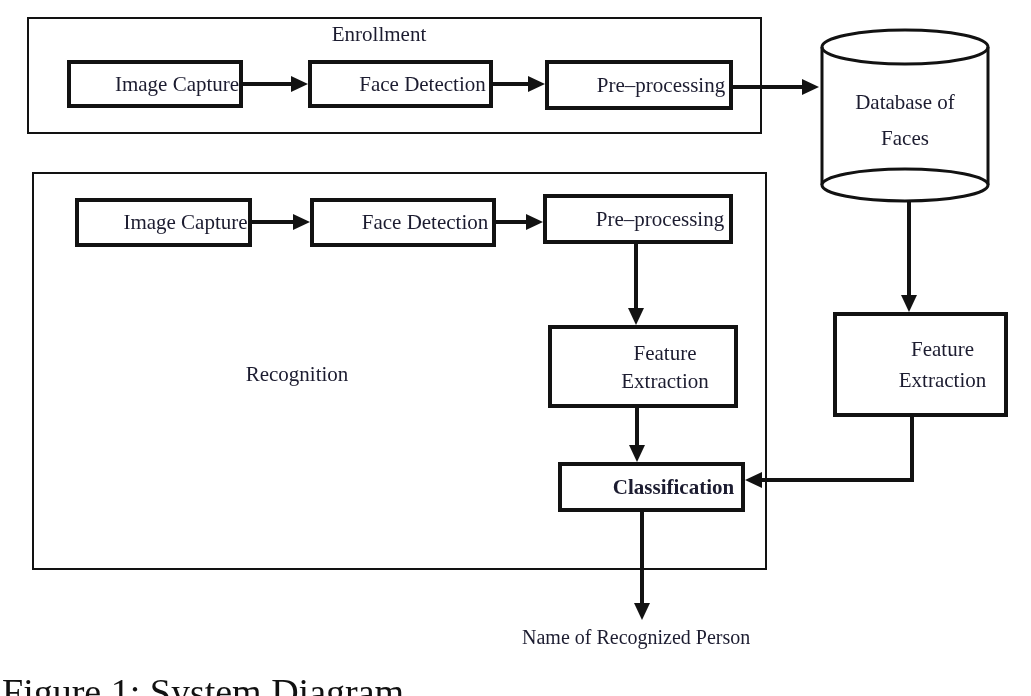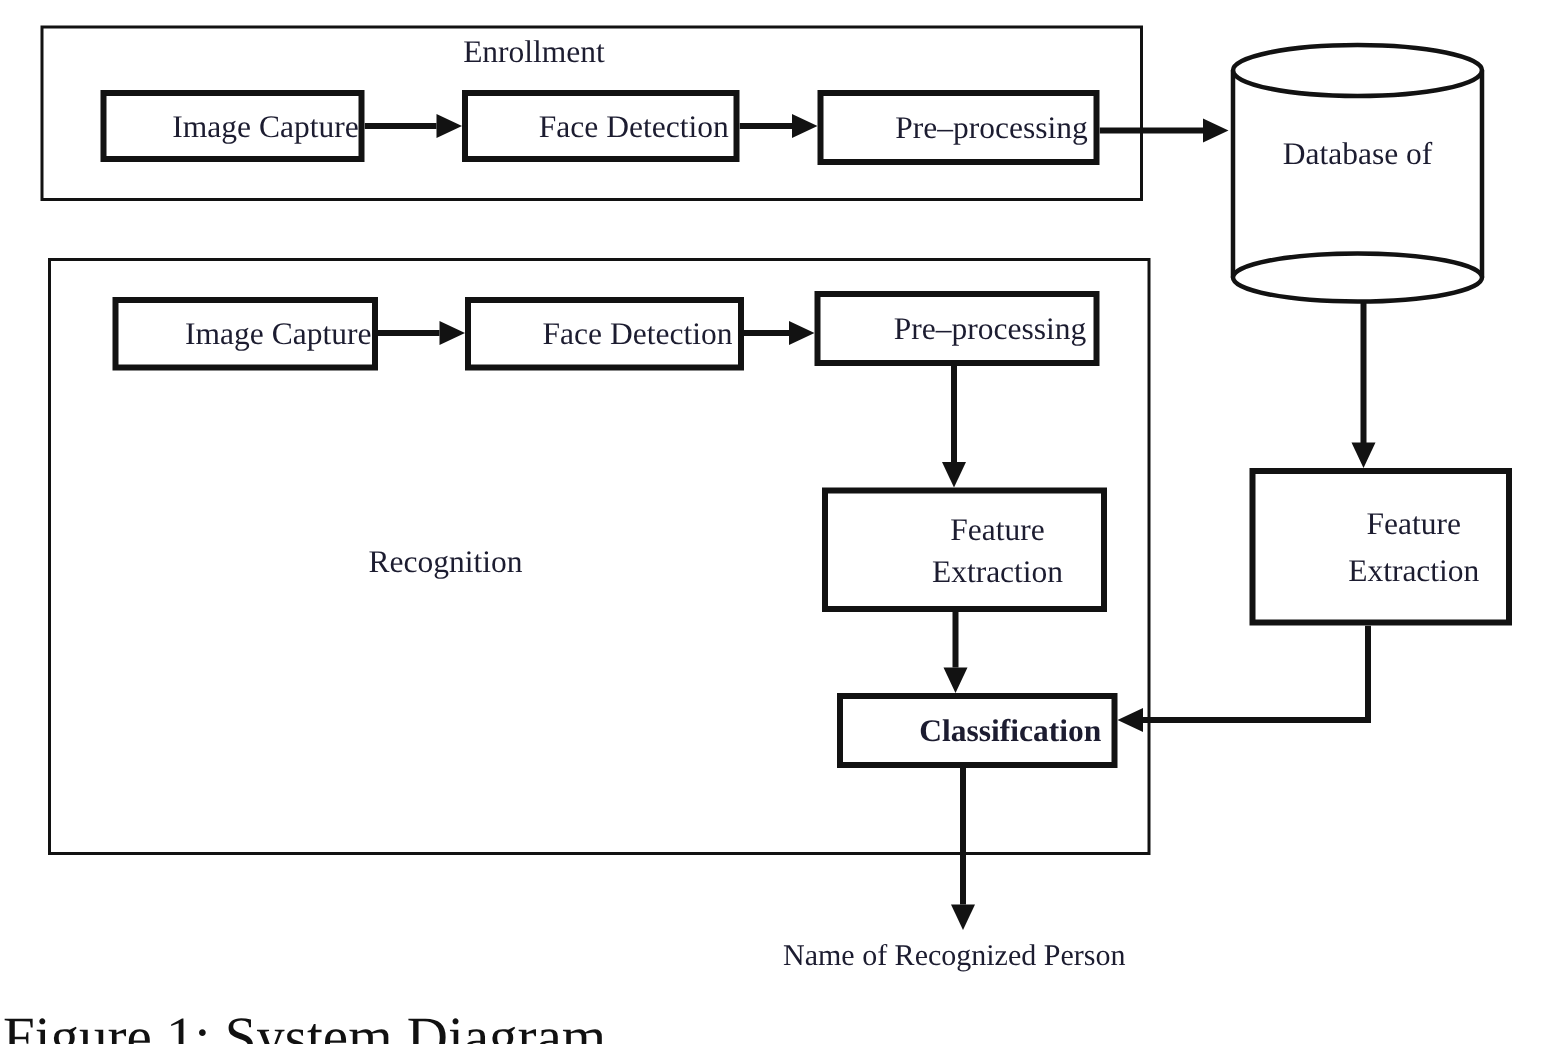--- a/index.html
+++ b/index.html
@@ -103,21 +103,21 @@
     font-size: 38px;
     color: #111111;
     white-space: nowrap;
   }
 </style>
 </head>
 <body>
 
 <div class="gbox" style="left:27px; top:17px; width:735px; height:117px;"></div>
 
-<div class="glabel" style="left:256px; top:22px; width:200px;">Enrollment</div>
+<div class="glabel" style="left:279px; top:22px; width:200px;">Enrollment</div>
 
 <div class="pbox" style="left:67px; top:60px; width:176px; height:48px;">
   <span class="line">Image Capture</span>
 </div>
 
 <div class="pbox" style="left:308px; top:60px; width:185px; height:48px;">
   <span class="line">Face Detection</span>
 </div>
 
 <div class="pbox" style="left:545px; top:60px; width:188px; height:50px;">
@@ -135,20 +135,21 @@
 
 <svg class="abs" style="left:819px; top:26px; z-index:3;" width="172" height="178" viewBox="0 0 172 178">
   <ellipse cx="86" cy="21" rx="83" ry="17" fill="#ffffff" stroke="#121212" stroke-width="3"></ellipse>
   <line x1="3" y1="21" x2="3" y2="159" stroke="#121212" stroke-width="3"></line>
   <line x1="169" y1="21" x2="169" y2="159" stroke="#121212" stroke-width="3"></line>
   <ellipse cx="86" cy="159" rx="83" ry="16" fill="#ffffff" stroke="#121212" stroke-width="3"></ellipse>
 </svg>
 
 <div class="cyl-text">
   <div>Database of</div>
+  <div>Faces</div>
 </div>
 
 <div class="vline" style="left:907px; top:202px; height:94px;"></div>
 <div class="ah ah-down" style="left:901px; top:295px;"></div>
 
 <div class="pbox" style="left:833px; top:312px; width:175px; height:105px; line-height:31px;">
   <span class="line">Feature</span>
   <span class="line">Extraction</span>
 </div>
 

